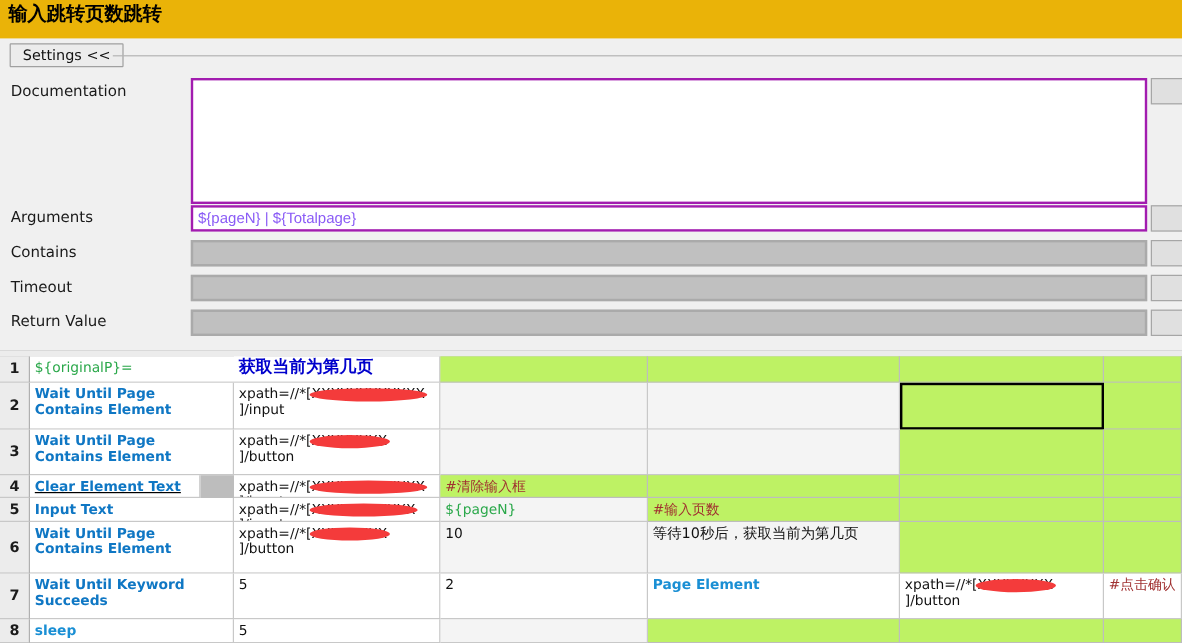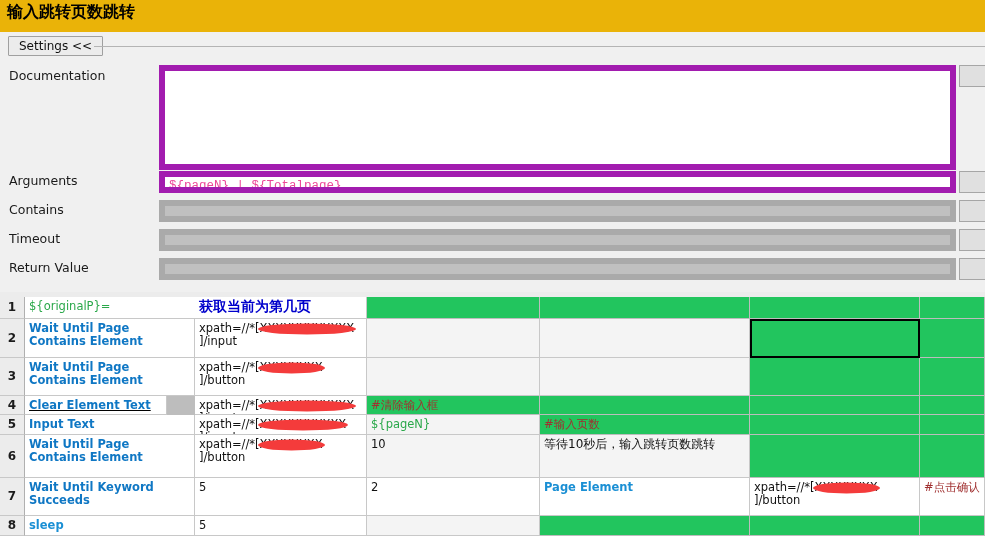--- a/index.html
+++ b/index.html
@@ -66,25 +66,25 @@
   }
   .form-label {
     position: absolute;
     font-size: 12.5px;
     color: #1a1a1a;
     white-space: nowrap;
     font-family: "DejaVu Sans", "Liberation Sans", sans-serif;
   }
   .field {
     position: absolute;
-    border: 6px solid #a21caf;
+    border: 2px solid #a21caf;
     font-size: 12.5px;
-    color: #ec4899;
+    color: #8b5cf6;
     padding: 2px 4px;
-    font-family: Liberation Mono, monospace;
+    font-family: Liberation Sans, sans-serif;
     overflow: hidden;
     white-space: nowrap;
   }
   .field.editable { background: #ffffff; }
   .field.readonly { background: #c0c0c0; border-color: #aaa; }
   .side-btn {
     position: absolute;
     width: 28px;
     background: #e0e0e0;
     border: 1px solid #a6a6a6;
@@ -128,21 +128,21 @@
     font-weight: bold;
     font-size: 12px;
     color: #1b1b1b;
     display: flex;
     align-items: center;
     justify-content: center;
     padding: 0;
   }
   .bg-white   { background: #ffffff; }
   .bg-light   { background: #f4f4f4; }
-  .bg-gray    { background: #22c55e; border-right-color: #bdbdbd; border-bottom-color: #bdbdbd; }
+  .bg-gray    { background: #bef264; border-right-color: #bdbdbd; border-bottom-color: #bdbdbd; }
   .t-kw       { color: #0f77c4; font-weight: bold; }
   .t-kw-plain { color: #1a8fd4; font-weight: bold; }
   .t-var      { color: #2aa84a; }
   .t-cmt      { color: #a03030; }
   .t-plain    { color: #111; }
   .t-hdr      { color: #0000cc; font-weight: bold; font-size: 14px; }
   .t-cjk      { color: #111; font-size: 12px; }
   .cell-sel {
     outline: 2px solid #000;
     outline-offset: -2px;
@@ -243,21 +243,21 @@
           <div class="gcell bg-light" style="left: 367px; width: 173px;"><span class="t-var">${pageN}</span></div>
           <div class="gcell bg-gray" style="left: 540px; width: 210px;"><span class="t-cmt">#输入页数</span></div>
           <div class="gcell bg-gray" style="left: 750px; width: 170px;"><span class="t-plain"></span></div>
           <div class="gcell bg-gray" style="left: 920px; width: 65px;"><span class="t-plain"></span></div>
         </div>
         <div class="grow" style="top: 143px; height: 43px;">
           <div class="gcell rownum" style="left: 0px; width: 25px;">6</div>
           <div class="gcell bg-white" style="left: 25px; width: 170px;"><span class="t-kw">Wait Until Page Contains Element</span></div>
           <div class="gcell bg-white" style="left: 195px; width: 172px;"><span class="t-plain">xpath=//*[</span><span class="redact t-plain">XXXXXXXX</span><span class="t-plain">]/button</span></div>
           <div class="gcell bg-light" style="left: 367px; width: 173px;"><span class="t-plain">10</span></div>
-          <div class="gcell bg-light" style="left: 540px; width: 210px;"><span class="t-cjk">等待10秒后，输入跳转页数跳转</span></div>
+          <div class="gcell bg-light" style="left: 540px; width: 210px;"><span class="t-cjk">等待10秒后，获取当前为第几页</span></div>
           <div class="gcell bg-gray" style="left: 750px; width: 170px;"><span class="t-plain"></span></div>
           <div class="gcell bg-gray" style="left: 920px; width: 65px;"><span class="t-plain"></span></div>
         </div>
         <div class="grow" style="top: 186px; height: 38px;">
           <div class="gcell rownum" style="left: 0px; width: 25px;">7</div>
           <div class="gcell bg-white" style="left: 25px; width: 170px;"><span class="t-kw">Wait Until Keyword Succeeds</span></div>
           <div class="gcell bg-white" style="left: 195px; width: 172px;"><span class="t-plain">5</span></div>
           <div class="gcell bg-white" style="left: 367px; width: 173px;"><span class="t-plain">2</span></div>
           <div class="gcell bg-white" style="left: 540px; width: 210px;"><span class="t-kw-plain">Page Element</span></div>
           <div class="gcell bg-white" style="left: 750px; width: 170px;"><span class="t-plain">xpath=//*[</span><span class="redact t-plain">XXXXXXXX</span><span class="t-plain">]/button</span></div>

